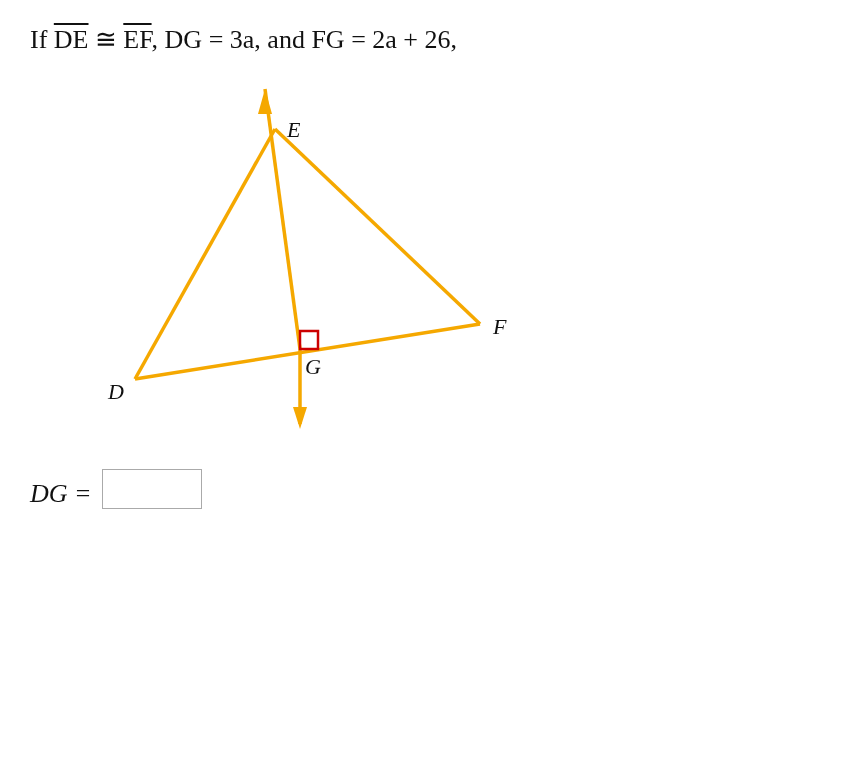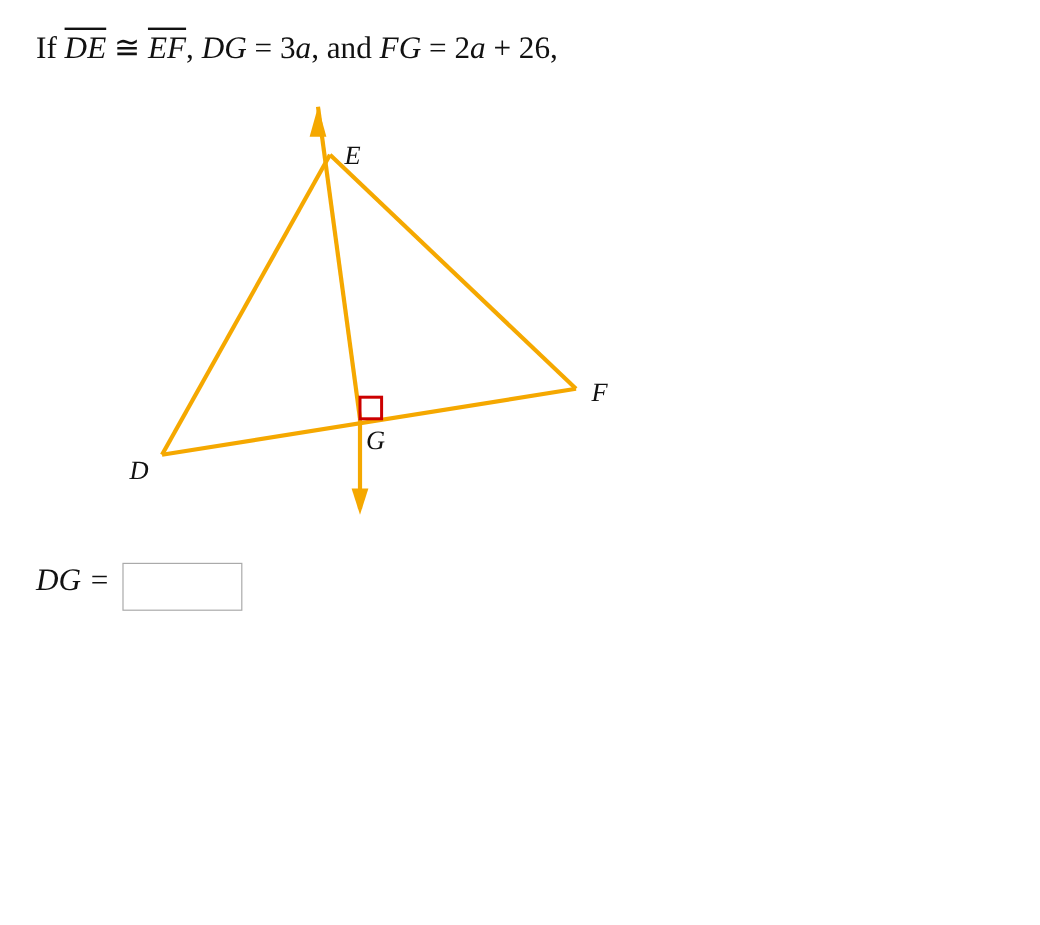--- a/index.html
+++ b/index.html
@@ -11,40 +11,38 @@
       padding: 20px 30px;
     }
     .problem-text {
       font-size: 26px;
       line-height: 1.5;
       margin-bottom: 10px;
       color: #111;
     }
     .overline {
       text-decoration: overline;
-      font-style: italic;
     }
     .italic {
-      font-style: italic;
     }
     .diagram-container {
       position: relative;
       width: 500px;
       height: 380px;
       margin: 10px 0 10px 30px;
     }
     svg.diagram {
       position: absolute;
       top: 0; left: 0;
       width: 100%;
       height: 100%;
     }
     .answer-row {
       display: flex;
-      align-items: flex-start;
+      align-items: flex-end;
       gap: 10px;
       margin-top: 20px;
       font-size: 26px;
       font-style: italic;
       color: #111;
     }
     .answer-input {
       width: 100px;
       height: 40px;
       border: 1.5px solid #aaa;

